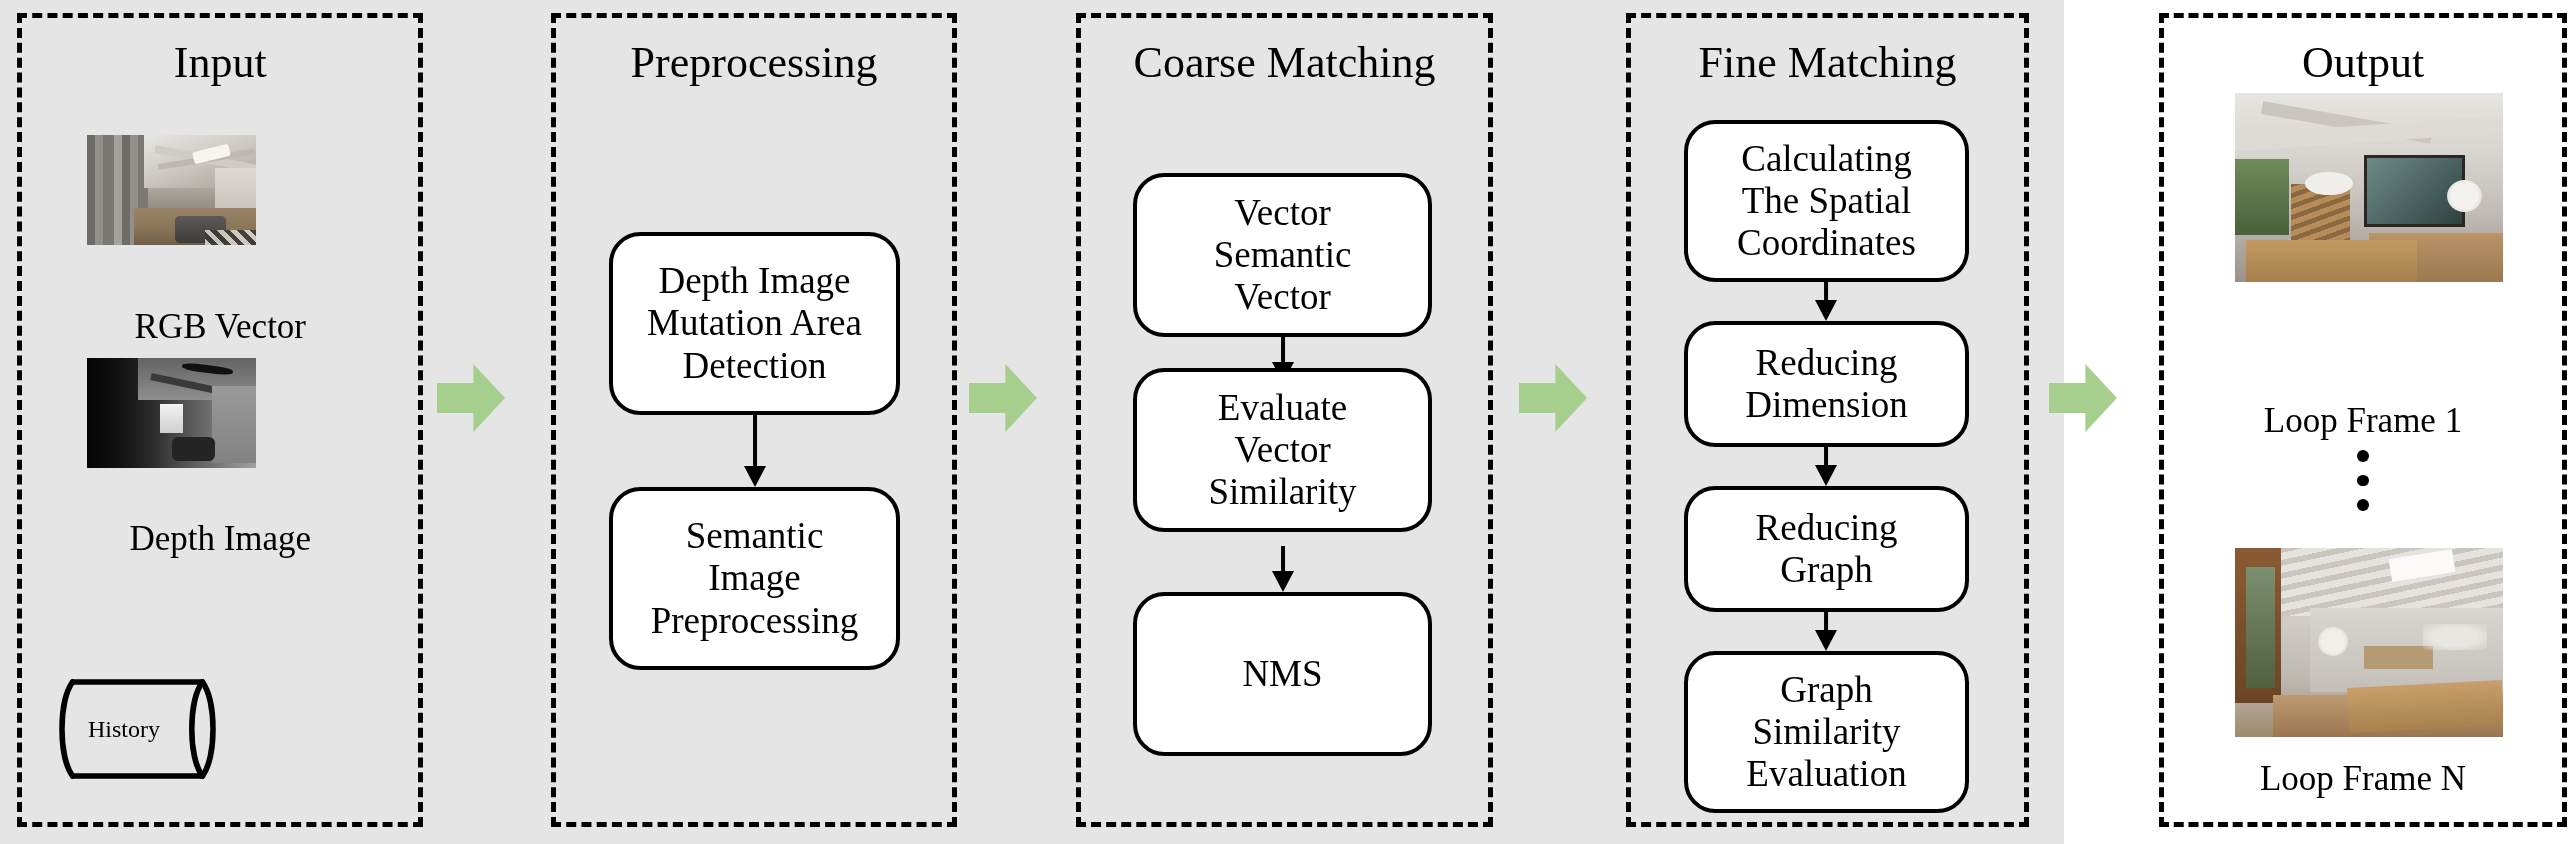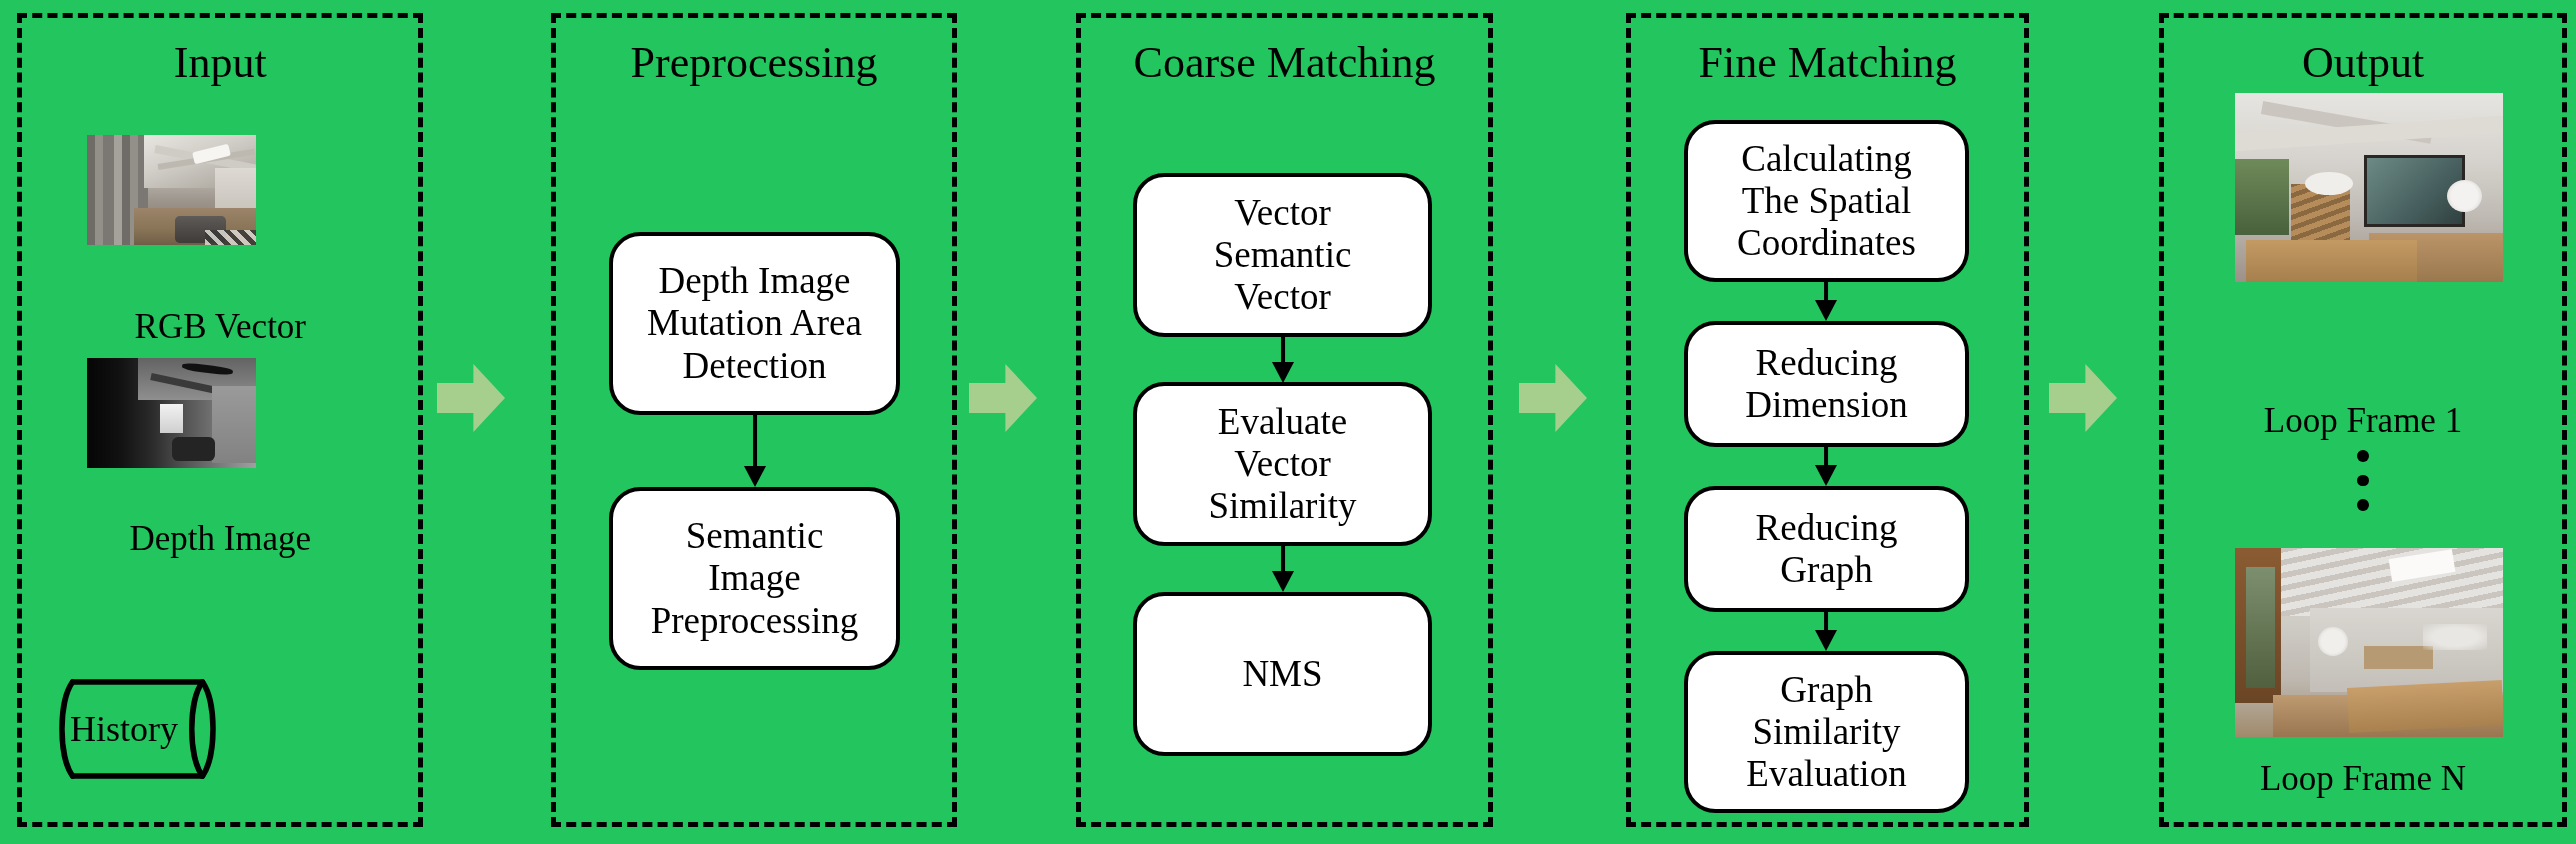--- a/index.html
+++ b/index.html
@@ -4,22 +4,22 @@
 <style>
   * { box-sizing: border-box; margin: 0; padding: 0; }
   html, body {
     width: 2576px; height: 844px;
     background: #ffffff;
     font-family: "Liberation Serif", "DejaVu Serif", serif;
     overflow: hidden;
   }
   #root {
     position: relative;
-    width: 2576px; height: 844px;
-    background: #22c55e;
+    width: 2064px; height: 844px;
+    background: #e5e5e5;
   }
 
   
   .panel {
     position: absolute;
     border: 5.5px dashed #000000;
     background: transparent;
   }
   .panel-title {
     position: absolute;
@@ -255,21 +255,21 @@
   }
 
   
   .cylinder { position: absolute; }
   .cylinder svg { display: block; width: 100%; height: 100%; }
   .cylinder .cyl-label {
     position: absolute;
     left: 0; right: 0; top: 50%;
     transform: translateY(-50%);
     text-align: center;
-    font-size: 36px;
+    font-size: 24px;
     color: #000000;
     padding-right: 27px;
   }
 
   
   .vdots {
     position: absolute;
     display: flex;
     flex-direction: column;
     align-items: center;
@@ -367,21 +367,21 @@
       <span>Semantic</span>
       <span>Vector</span>
     </div>
   </div>
 
   <div class="varrow" style="left:1271px; top:337px; height:46px;">
     <div class="shaft" style="height:26px;"></div>
     <div class="head"></div>
   </div>
 
-  <div class="pbox" style="left:1133px; top:382px; width:299px; height:164px;">
+  <div class="pbox" style="left:1133px; top:368px; width:299px; height:164px;">
     <div>
       <span>Evaluate</span>
       <span>Vector</span>
       <span>Similarity</span>
     </div>
   </div>
 
   <div class="varrow" style="left:1271px; top:546px; height:46px;">
     <div class="shaft" style="height:26px;"></div>
     <div class="head"></div>

